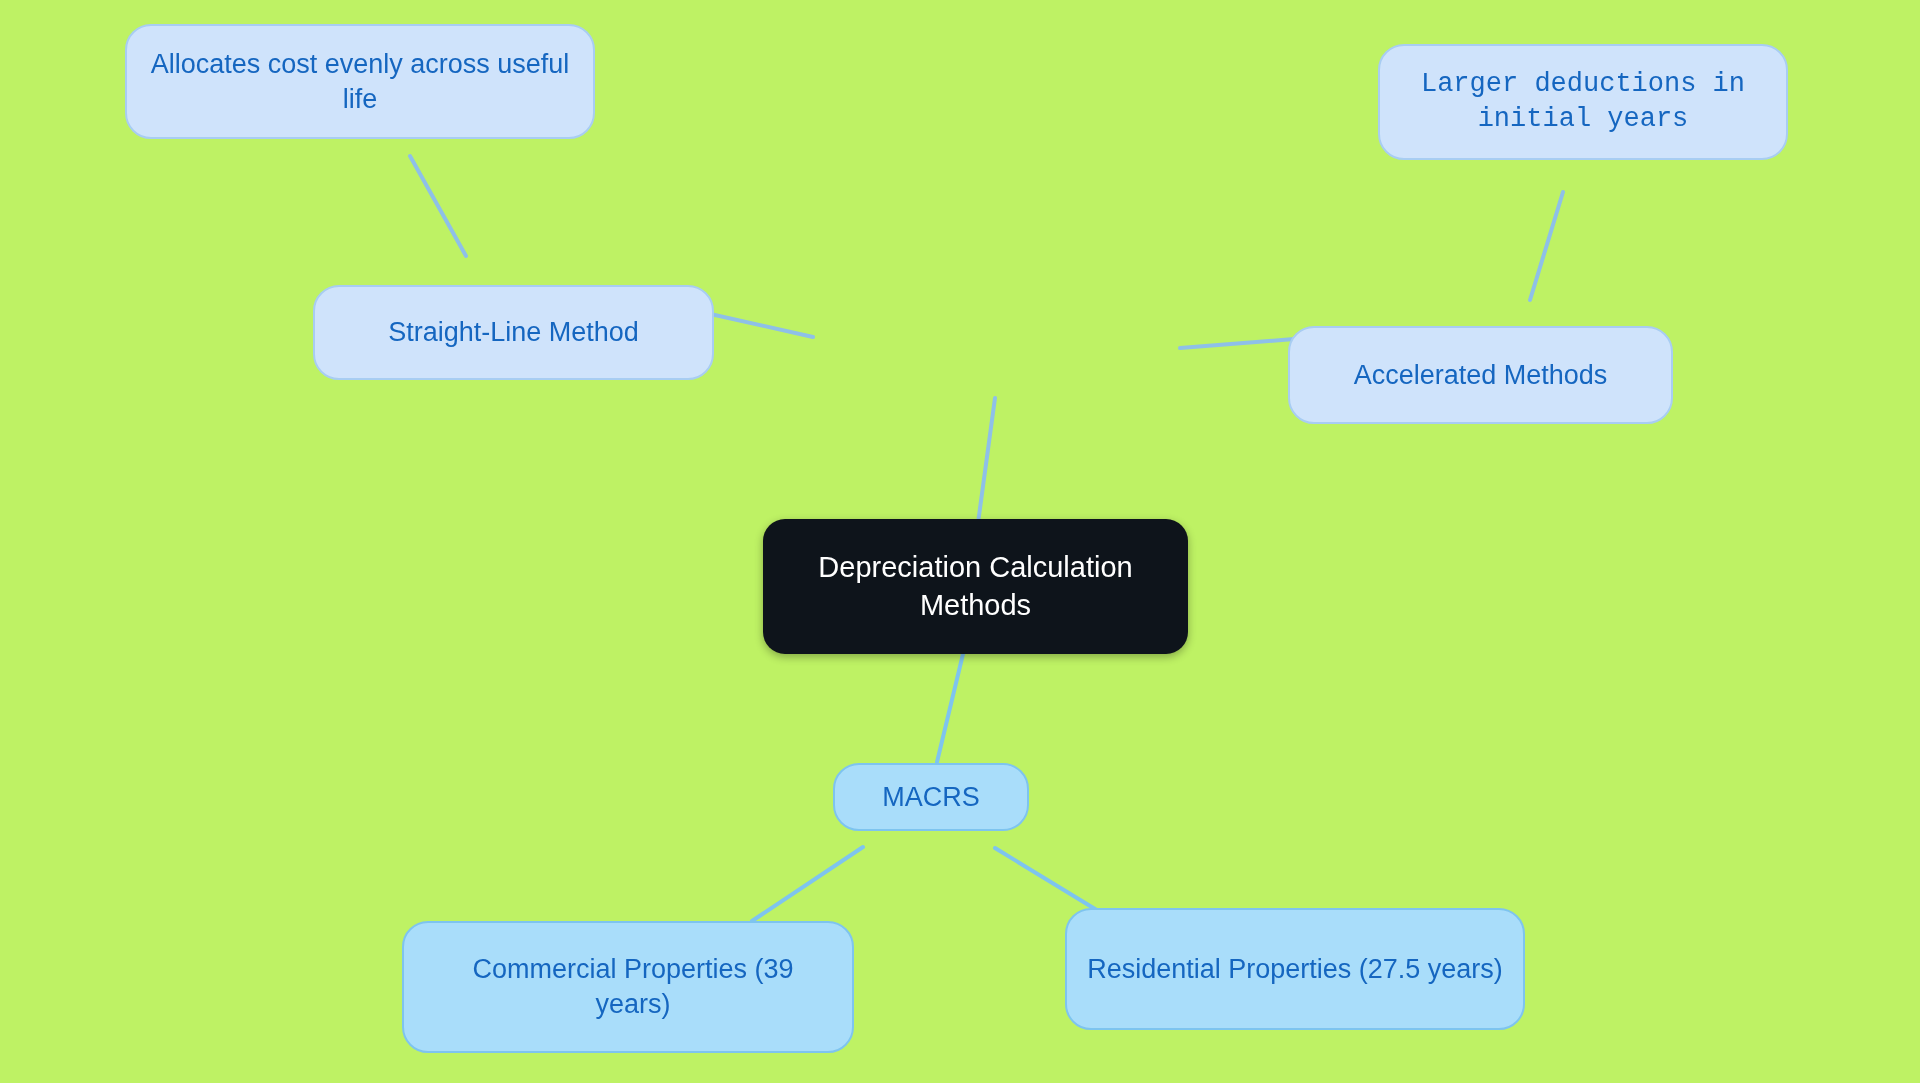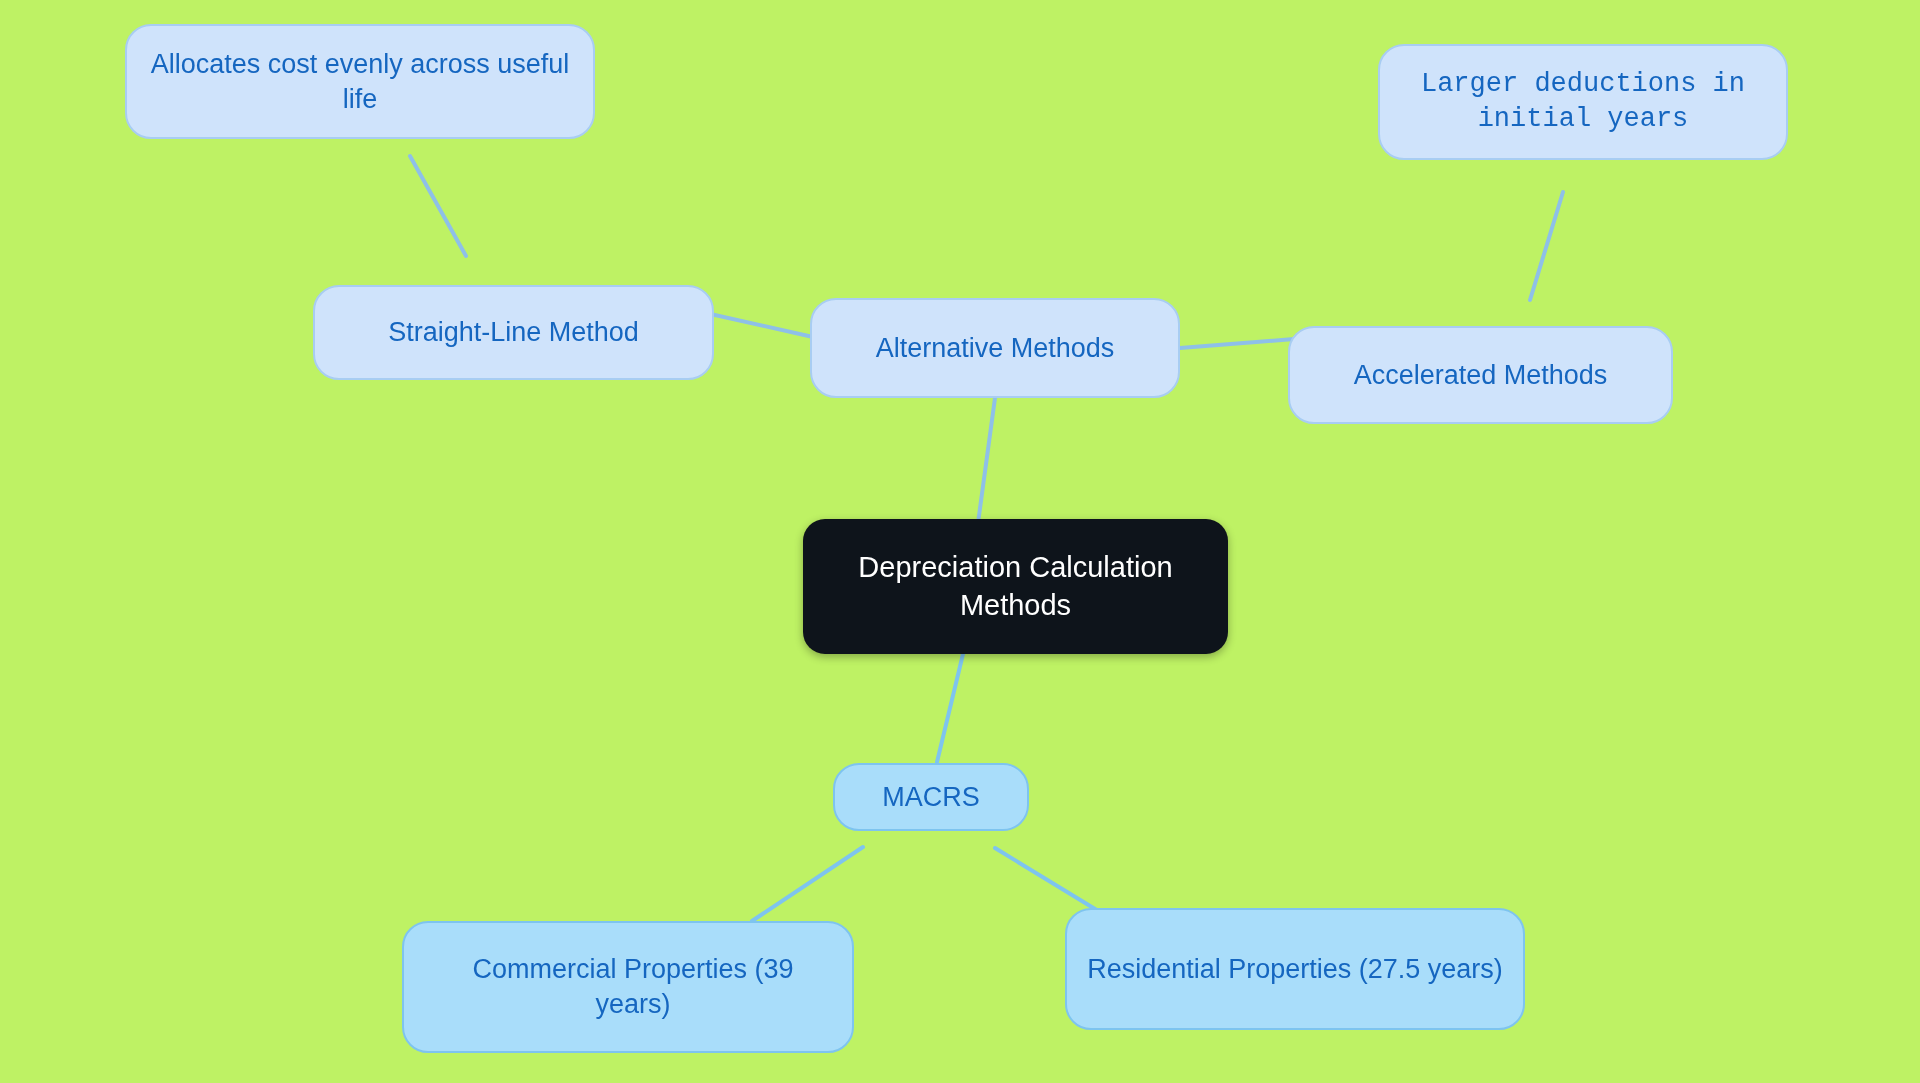--- a/index.html
+++ b/index.html
@@ -86,29 +86,26 @@
   </div>
 
   <div class="node node-branch" style="left:1378px; top:44px; width:410px; height:116px;font-family:Liberation Mono, monospace;">
     <span class="node-label">Larger deductions in initial years</span>
   </div>
 
   <div class="node node-branch" style="left:313px; top:256px; width:401px; height:95px;margin-top:29px;">
     <span class="node-label">Straight-Line Method</span>
   </div>
 
-  <div class="node node-branch" style="left:810px; top:298px; width:370px; height:100px;">
-    <span class="node-label">Alternative Methods</span>
-  </div>
 
   <div class="node node-branch" style="left:1288px; top:290px; width:385px; height:98px;margin-top:36px;">
     <span class="node-label">Accelerated Methods</span>
   </div>
 
-  <div class="node node-root" style="left:763px; top:519px; width:425px; height:135px;margin-left:40px;">
+  <div class="node node-root" style="left:763px; top:519px; width:425px; height:135px;">
     <span class="node-label">Depreciation Calculation Methods</span>
   </div>
 
   <div class="node node-accent" style="left:833px; top:763px; width:196px; height:68px;">
     <span class="node-label">MACRS</span>
   </div>
 
   <div class="node node-accent" style="left:402px; top:921px; width:452px; height:132px;padding-left:28px;">
     <span class="node-label">Commercial Properties (39 years)</span>
   </div>

